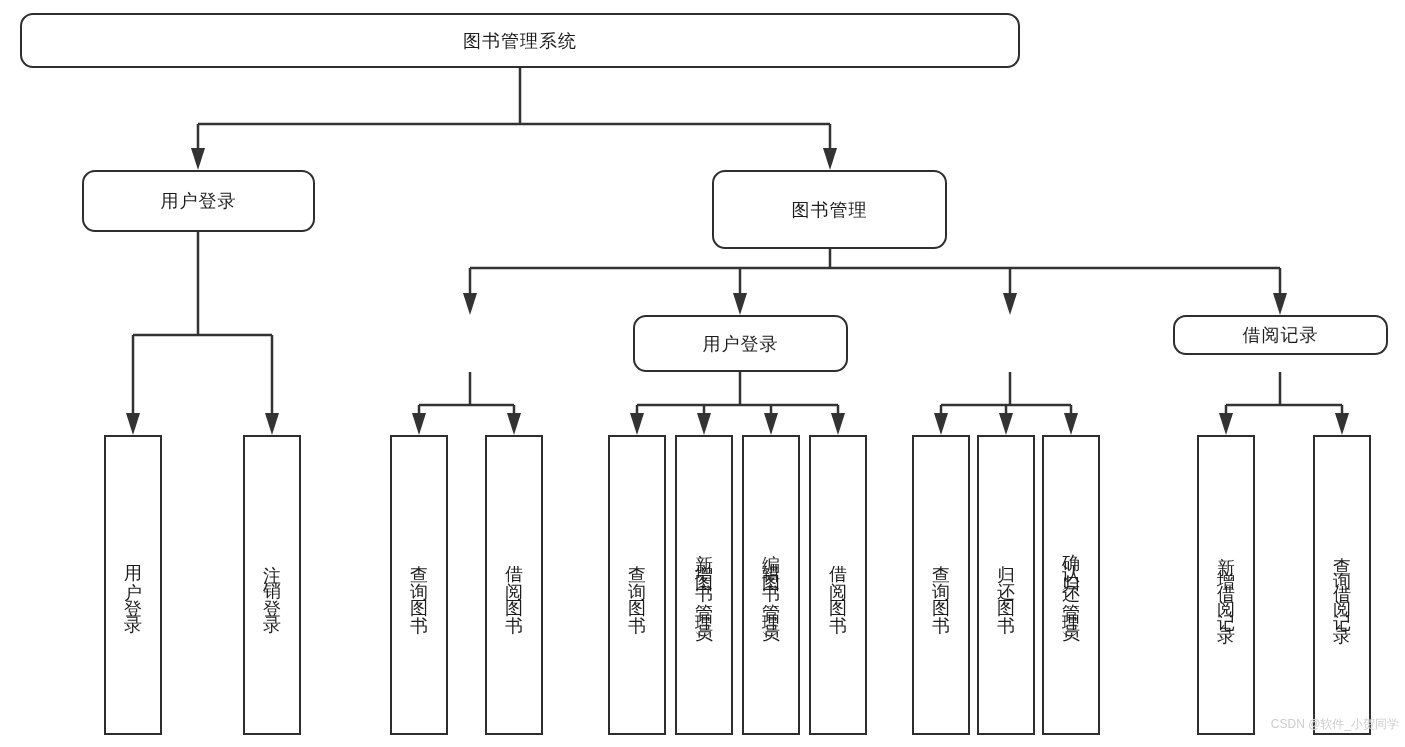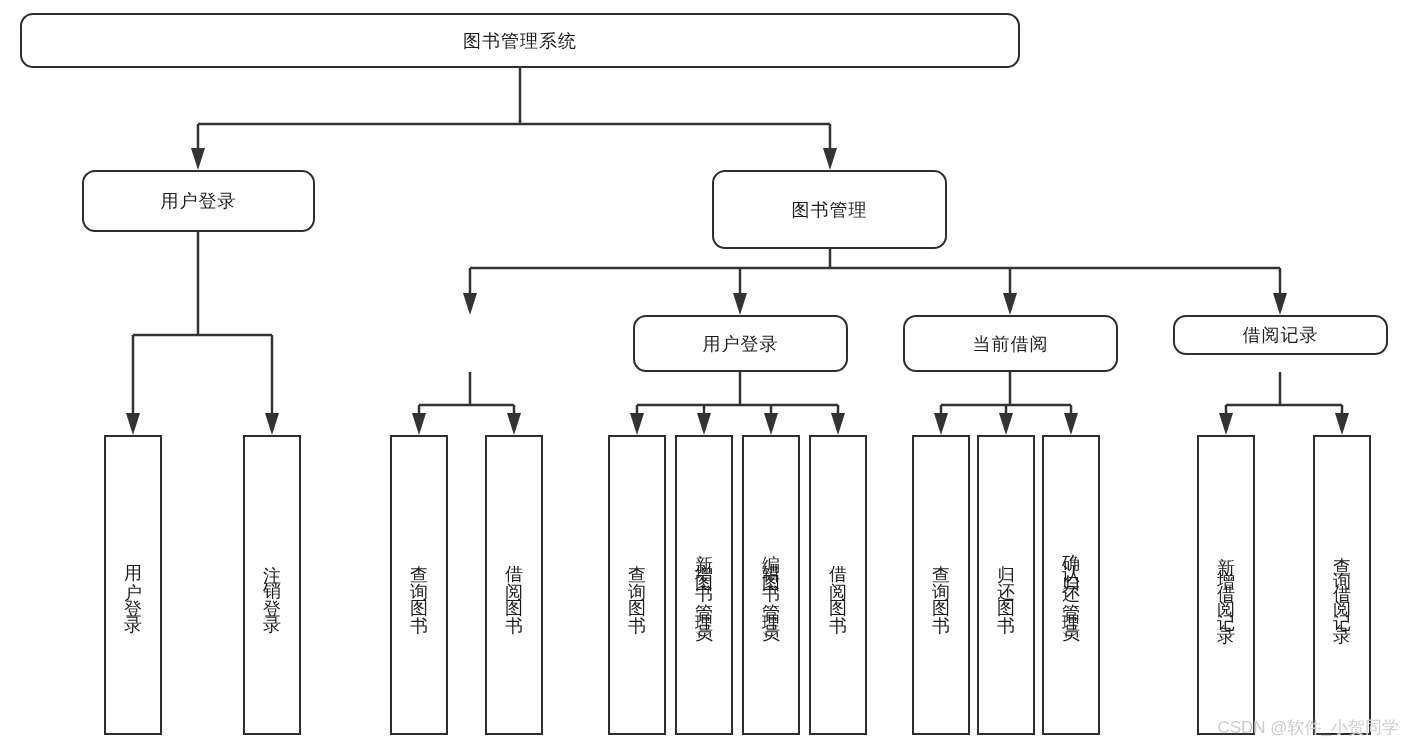--- a/index.html
+++ b/index.html
@@ -19,21 +19,21 @@
   .hlabel{font-size:18px;letter-spacing:1px;border-radius:13px;}
   .leaf span{
     writing-mode:vertical-rl;text-orientation:mixed;
     font-size:18px;line-height:1;display:block;
   }
   .leaf span.short{letter-spacing:17px;}
   .leaf span.mid{letter-spacing:14px;}
   .leaf span.long{letter-spacing:10px;}
   .watermark{
     position:absolute;right:6px;top:716px;z-index:3;
-    font-size:17px;color:#cdcdcd;
+    font-size:12px;color:#cdcdcd;
     text-shadow:0 0 1px rgba(255,255,255,0.9);
     white-space:nowrap;
   }
 </style>
 </head>
 <body>
 
 <div id="stage">
 
   <svg class="connectors" width="1405" height="747" viewBox="0 0 1405 747" stroke="#333333" stroke-width="2.5" fill="none">
@@ -85,21 +85,20 @@
       <polygon points="1335,413 1349,413 1342,435" fill="#333333" stroke="none"></polygon>
     </g>
   </svg>
 
   <div class="box hlabel" style="left:20px;top:13px;width:1000px;height:55px;">图书管理系统</div>
 
   <div class="box hlabel" style="left:82px;top:170px;width:233px;height:62px;">用户登录</div>
   <div class="box hlabel" style="left:712px;top:170px;width:235px;height:79px;">图书管理</div>
 
   <div class="box hlabel" style="left:633px;top:315px;width:215px;height:57px;">用户登录</div>
-  <div class="box hlabel" style="left:903px;top:315px;width:215px;height:57px;">当前借阅</div>
   <div class="box hlabel" style="left:1173px;top:315px;width:215px;height:40px;">借阅记录</div>
 
   <div class="box leaf" style="left:104px;top:435px;width:58px;height:300px;">
     <span class="short">用户登录</span>
   </div>
   <div class="box leaf" style="left:243px;top:435px;width:58px;height:300px;">
     <span class="short">注销登录</span>
   </div>
 
   <div class="box leaf" style="left:390px;top:435px;width:58px;height:300px;">

